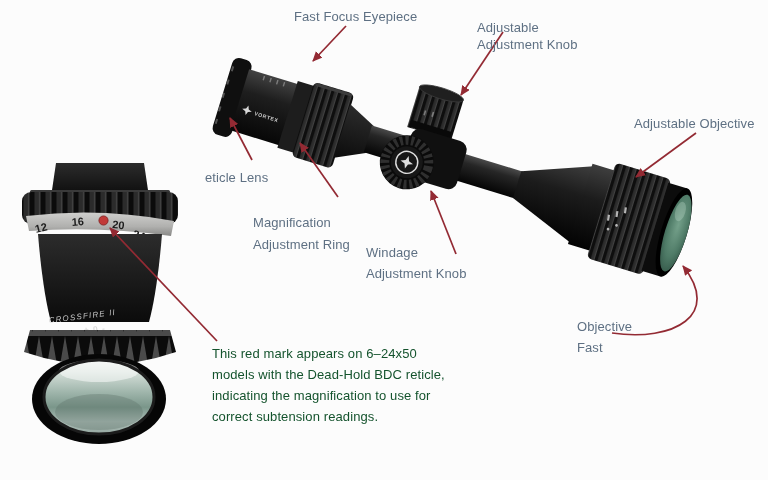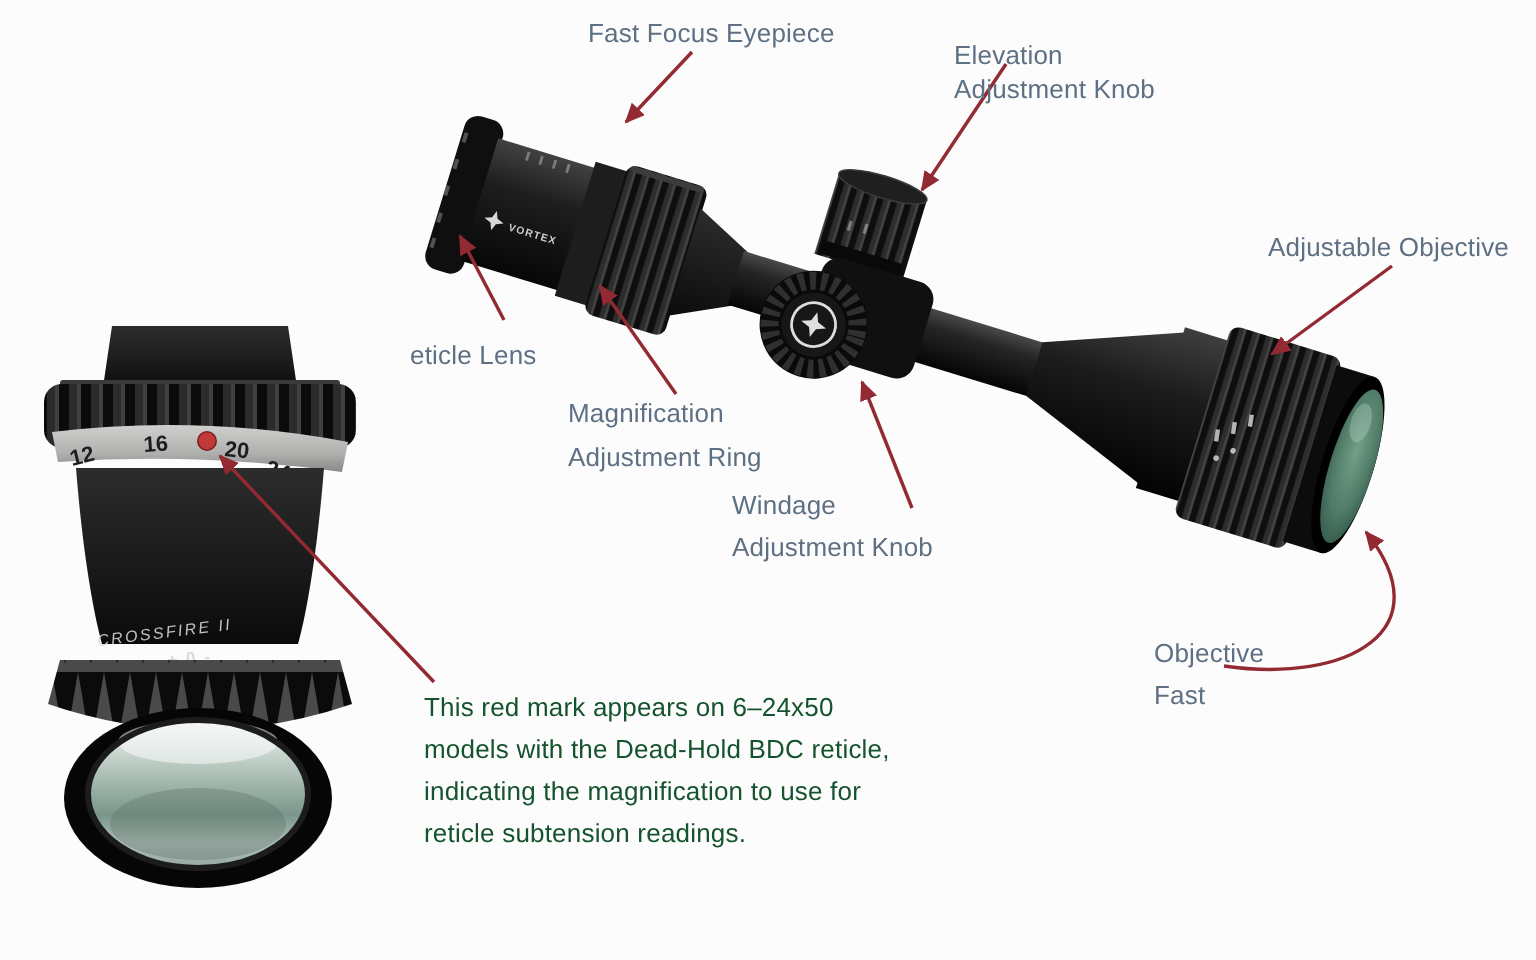--- a/index.html
+++ b/index.html
@@ -190,43 +190,43 @@
       <line x1="456" y1="254" x2="431" y2="191" marker-end="url(#arrowHead)"></line>
       <line x1="696" y1="133" x2="636" y2="177" marker-end="url(#arrowHead)"></line>
       <path d="M 612,333 C 674,342 722,315 683,266" marker-end="url(#arrowHead)"></path>
       <line x1="217" y1="341" x2="110" y2="228" marker-end="url(#arrowHead)"></line>
     </g>
   </svg>
 
   <div class="lbl" style="left:294px;top:8px;text-align:right;">Fast Focus Eyepiece</div>
 
   <div class="lbl" style="left:477px;top:19px;">
-    <div>Elevation</div>
+    <div>Adjustable</div>
     <div>Adjustment Knob</div>
   </div>
 
   <div class="lbl" style="left:634px;top:115px;">Adjustable Objective</div>
 
   <div class="lbl" style="left:205px;top:169px;">eticle Lens</div>
 
-  <div class="lbl lh22" style="left:253px;top:196px;margin-left:31px;">
+  <div class="lbl lh22" style="left:253px;top:212px;">
     <div>Magnification</div>
     <div>Adjustment Ring</div>
   </div>
 
   <div class="lbl lh21" style="left:366px;top:242px;">
     <div>Windage</div>
     <div>Adjustment Knob</div>
   </div>
 
   <div class="lbl lh21" style="left:577px;top:316px;">
     <div>Objective</div>
     <div>Fast</div>
   </div>
 
   <div class="caption">
     <div>This red mark appears on 6–24x50</div>
     <div>models with the Dead-Hold BDC reticle,</div>
     <div>indicating the magnification to use for</div>
-    <div>reticle subtension readings.</div>
+    <div>correct subtension readings.</div>
   </div>
 
 </div>
 
 </body></html>

